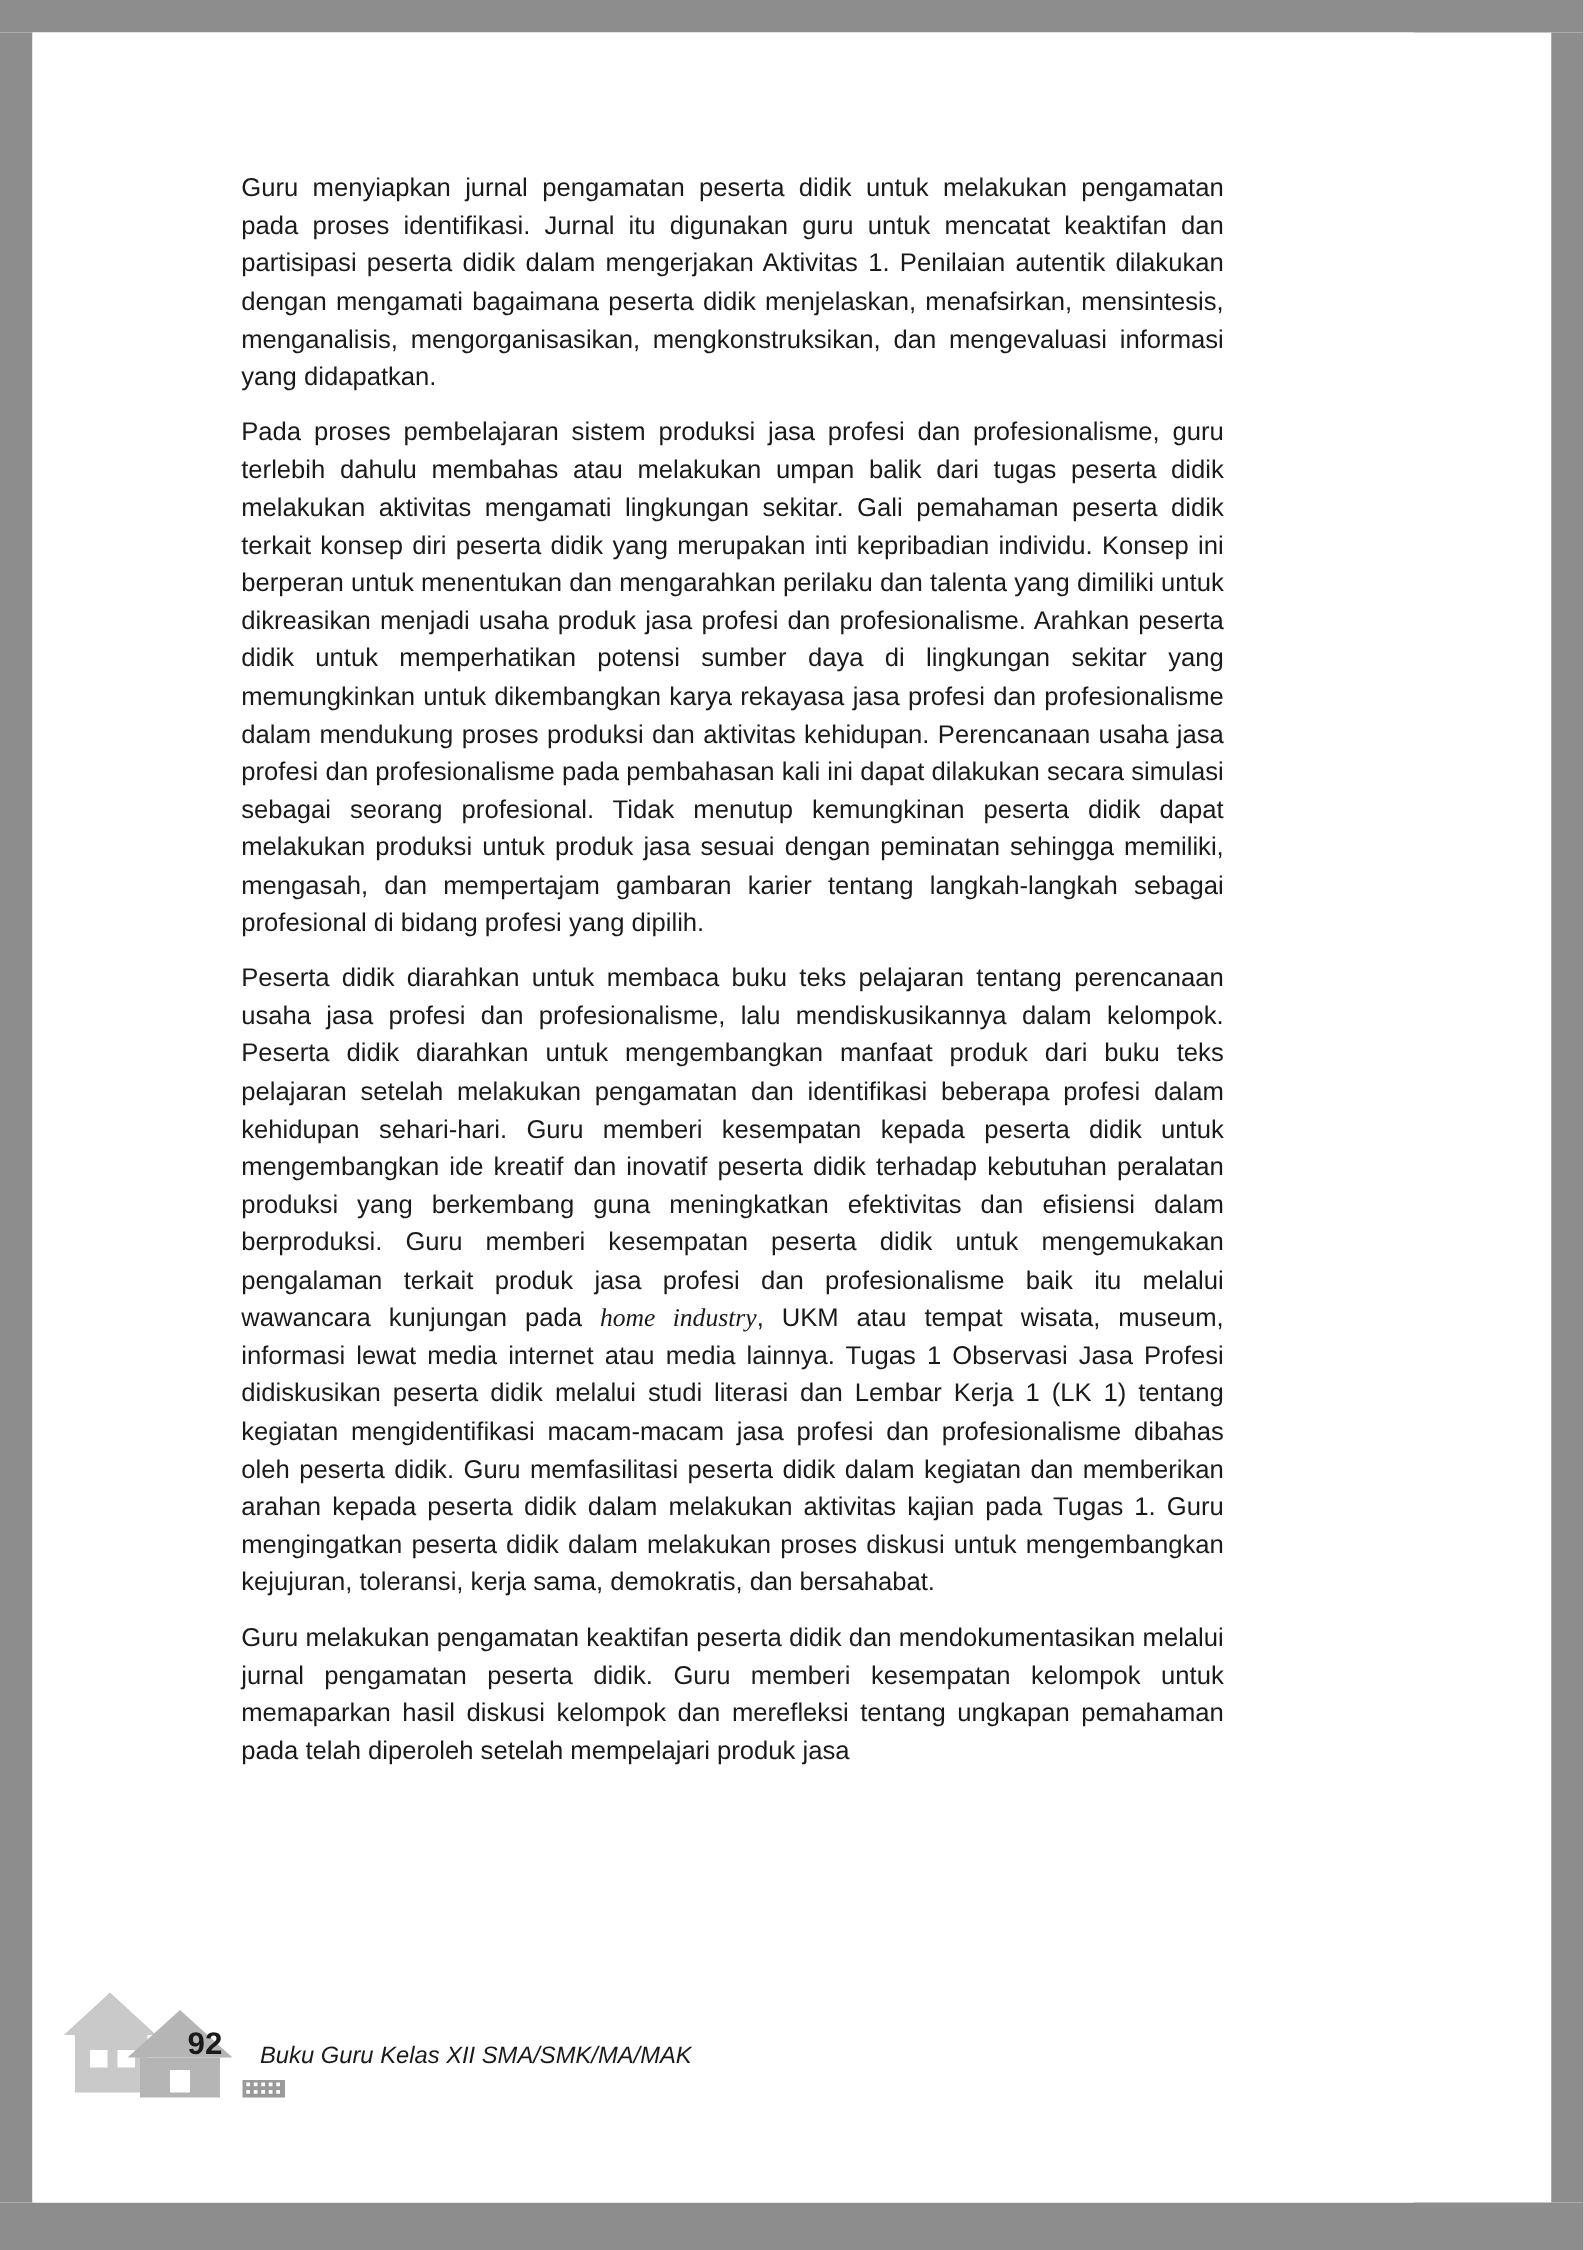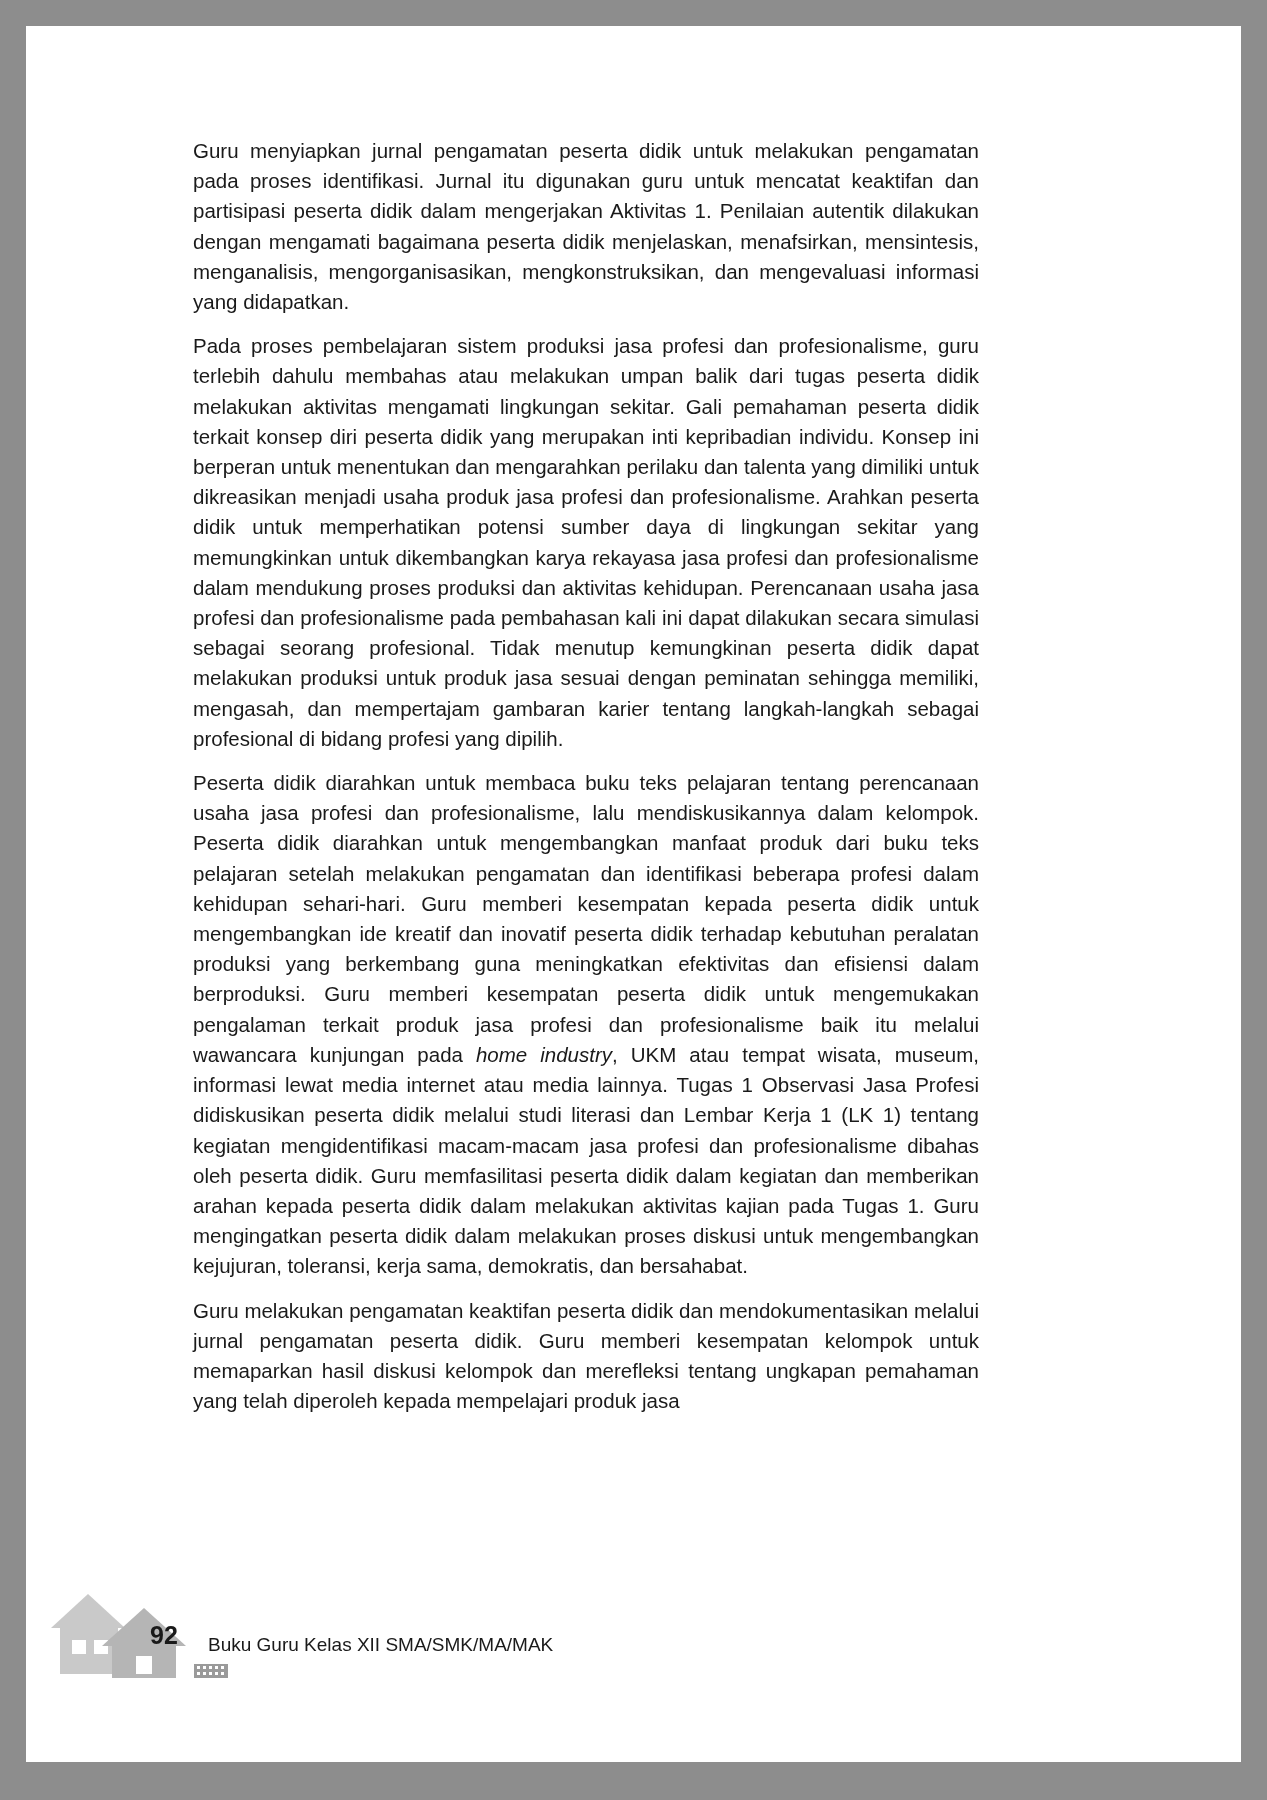--- a/index.html
+++ b/index.html
@@ -75,20 +75,21 @@
     color: #1a1a1a;
     text-align: justify;
     text-justify: inter-word;
     hyphens: none;
   }
   p.para:last-child {
     margin-bottom: 0;
   }
   p.para em {
     font-style: italic;
+    font-family: Liberation Serif, serif;
   }
 
   
   .footer {
     position: absolute;
     left: 0;
     bottom: 38px;
     width: 1267px;
     height: 130px;
   }
@@ -100,20 +101,21 @@
     font-weight: bold;
     color: #1a1a1a;
     letter-spacing: 0px;
   }
   .footer-text {
     position: absolute;
     left: 182px;
     bottom: 68px;
     font-size: 19px;
     color: #1a1a1a;
+    font-style: italic;
   }
   
   .houses {
     position: absolute;
     left: 20px;
     bottom: 38px;
     width: 190px;
     height: 110px;
   }
 </style>
@@ -130,21 +132,21 @@
   <div class="content">
 
     <div class="text-col">
 
       <p class="para">Guru menyiapkan jurnal pengamatan peserta didik untuk melakukan pengamatan pada proses identifikasi. Jurnal itu digunakan guru untuk mencatat keaktifan dan partisipasi peserta didik dalam mengerjakan Aktivitas 1. Penilaian autentik dilakukan dengan mengamati bagaimana peserta didik menjelaskan, menafsirkan, mensintesis, menganalisis, mengorganisasikan, mengkonstruksikan, dan mengevaluasi informasi yang didapatkan.</p>
 
       <p class="para">Pada proses pembelajaran sistem produksi jasa profesi dan profesionalisme, guru terlebih dahulu membahas atau melakukan umpan balik dari tugas peserta didik melakukan aktivitas mengamati lingkungan sekitar. Gali pemahaman peserta didik terkait konsep diri peserta didik yang merupakan inti kepribadian individu. Konsep ini berperan untuk menentukan dan mengarahkan perilaku dan talenta yang dimiliki untuk dikreasikan menjadi usaha produk jasa profesi dan profesionalisme. Arahkan peserta didik untuk memperhatikan potensi sumber daya di lingkungan sekitar yang memungkinkan untuk dikembangkan karya rekayasa jasa profesi dan profesionalisme dalam mendukung proses produksi dan aktivitas kehidupan. Perencanaan usaha jasa profesi dan profesionalisme pada pembahasan kali ini dapat dilakukan secara simulasi sebagai seorang profesional. Tidak menutup kemungkinan peserta didik dapat melakukan produksi untuk produk jasa sesuai dengan peminatan sehingga memiliki, mengasah, dan mempertajam gambaran karier tentang langkah-langkah sebagai profesional di bidang profesi yang dipilih.</p>
 
       <p class="para"><span>Peserta didik diarahkan untuk membaca buku teks pelajaran tentang perencanaan usaha jasa profesi dan profesionalisme, lalu mendiskusikannya dalam kelompok. Peserta didik diarahkan untuk mengembangkan manfaat produk dari buku teks pelajaran setelah melakukan pengamatan dan identifikasi beberapa profesi dalam kehidupan sehari-hari. Guru memberi kesempatan kepada peserta didik untuk mengembangkan ide kreatif dan inovatif peserta didik terhadap kebutuhan peralatan produksi yang berkembang guna meningkatkan efektivitas dan efisiensi dalam berproduksi. Guru memberi kesempatan peserta didik untuk mengemukakan pengalaman terkait produk jasa profesi dan profesionalisme baik itu melalui wawancara kunjungan pada </span><em>home industry</em><span>, UKM atau tempat wisata, museum, informasi lewat media internet atau media lainnya. Tugas 1 Observasi Jasa Profesi didiskusikan peserta didik melalui studi literasi dan Lembar Kerja 1 (LK 1) tentang kegiatan mengidentifikasi macam-macam jasa profesi dan profesionalisme dibahas oleh peserta didik. Guru memfasilitasi peserta didik dalam kegiatan dan memberikan arahan kepada peserta didik dalam melakukan aktivitas  kajian pada Tugas 1.  Guru mengingatkan peserta didik dalam melakukan proses diskusi untuk mengembangkan kejujuran, toleransi, kerja sama, demokratis, dan bersahabat.</span></p>
 
-      <p class="para">Guru melakukan pengamatan keaktifan peserta didik dan mendokumentasikan melalui jurnal pengamatan peserta didik. Guru memberi kesempatan kelompok untuk memaparkan hasil diskusi kelompok dan merefleksi tentang ungkapan pemahaman yang telah diperoleh kepada mempelajari produk jasa</p>
+      <p class="para">Guru melakukan pengamatan keaktifan peserta didik dan mendokumentasikan melalui jurnal pengamatan peserta didik. Guru memberi kesempatan kelompok untuk memaparkan hasil diskusi kelompok dan merefleksi tentang ungkapan pemahaman pada telah diperoleh setelah mempelajari produk jasa</p>
 
     </div>
 
     <div class="footer">
 
       <div class="houses">
         <svg width="190" height="110" viewBox="0 0 190 110" xmlns="http://www.w3.org/2000/svg">
 
           <polygon points="5,52 42,18 79,52" fill="#c9c9c9"></polygon>
           <rect x="14" y="52" width="58" height="46" fill="#c9c9c9"></rect>

